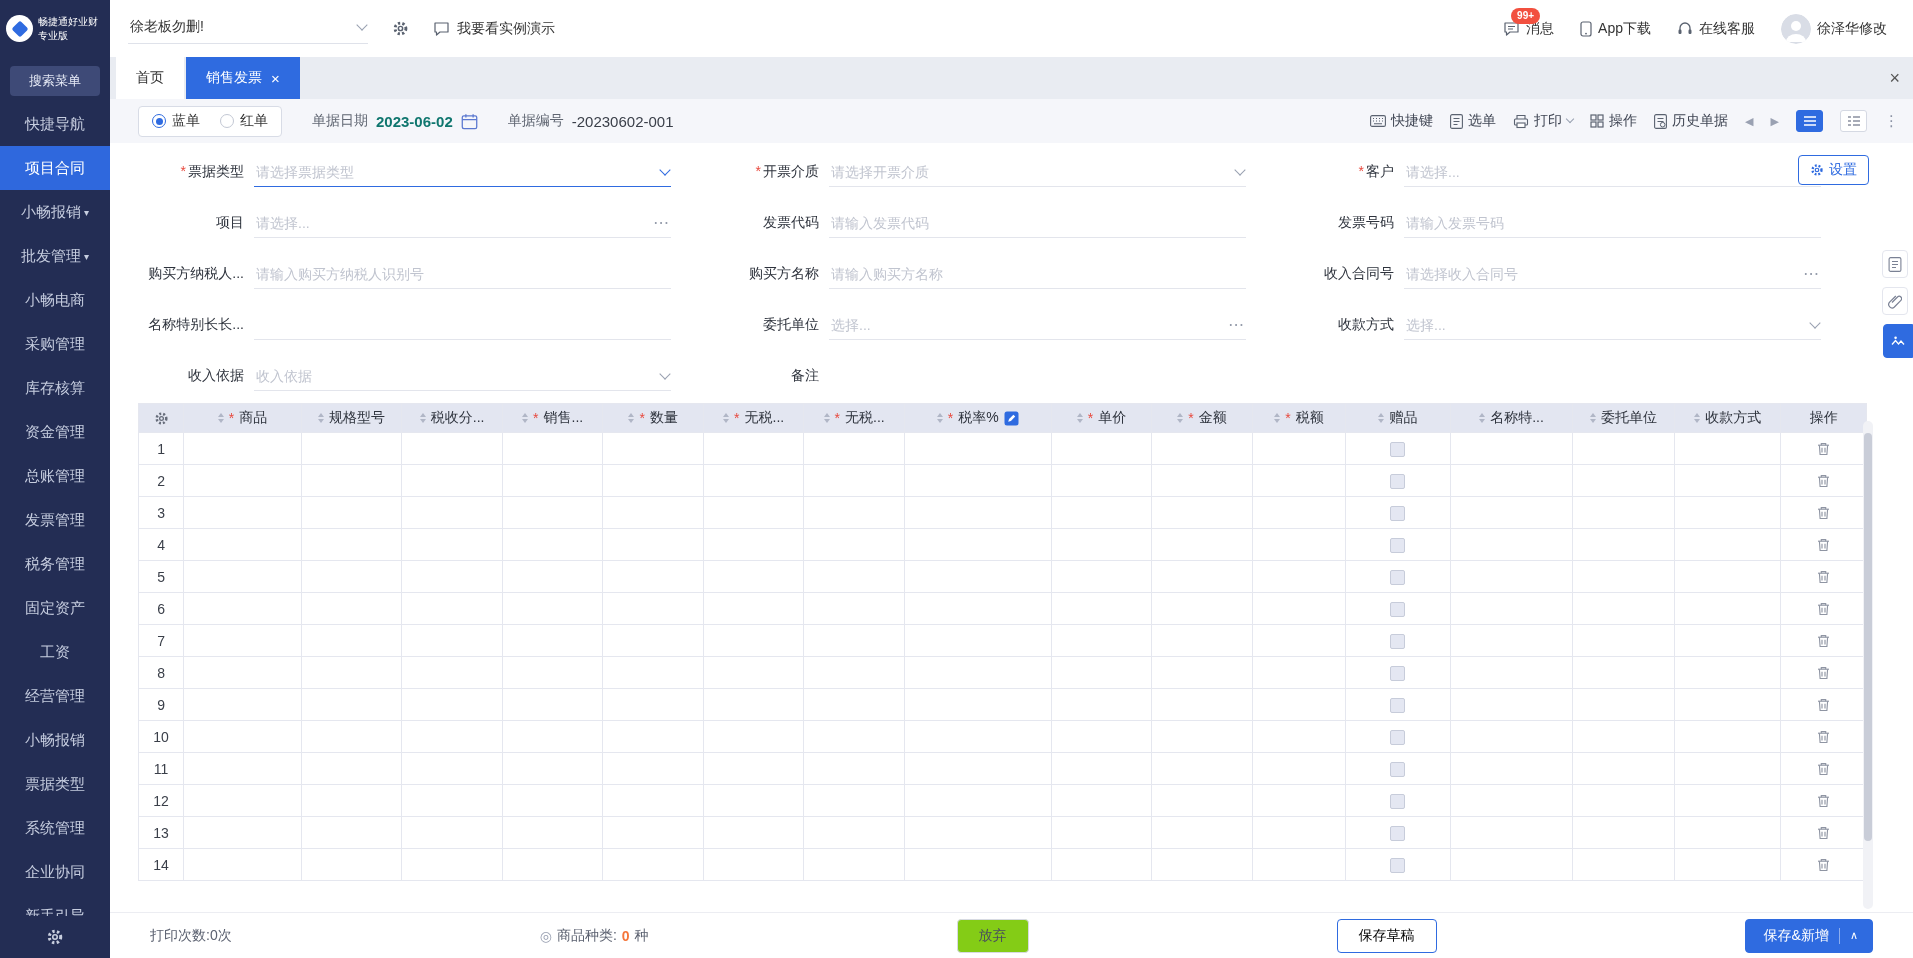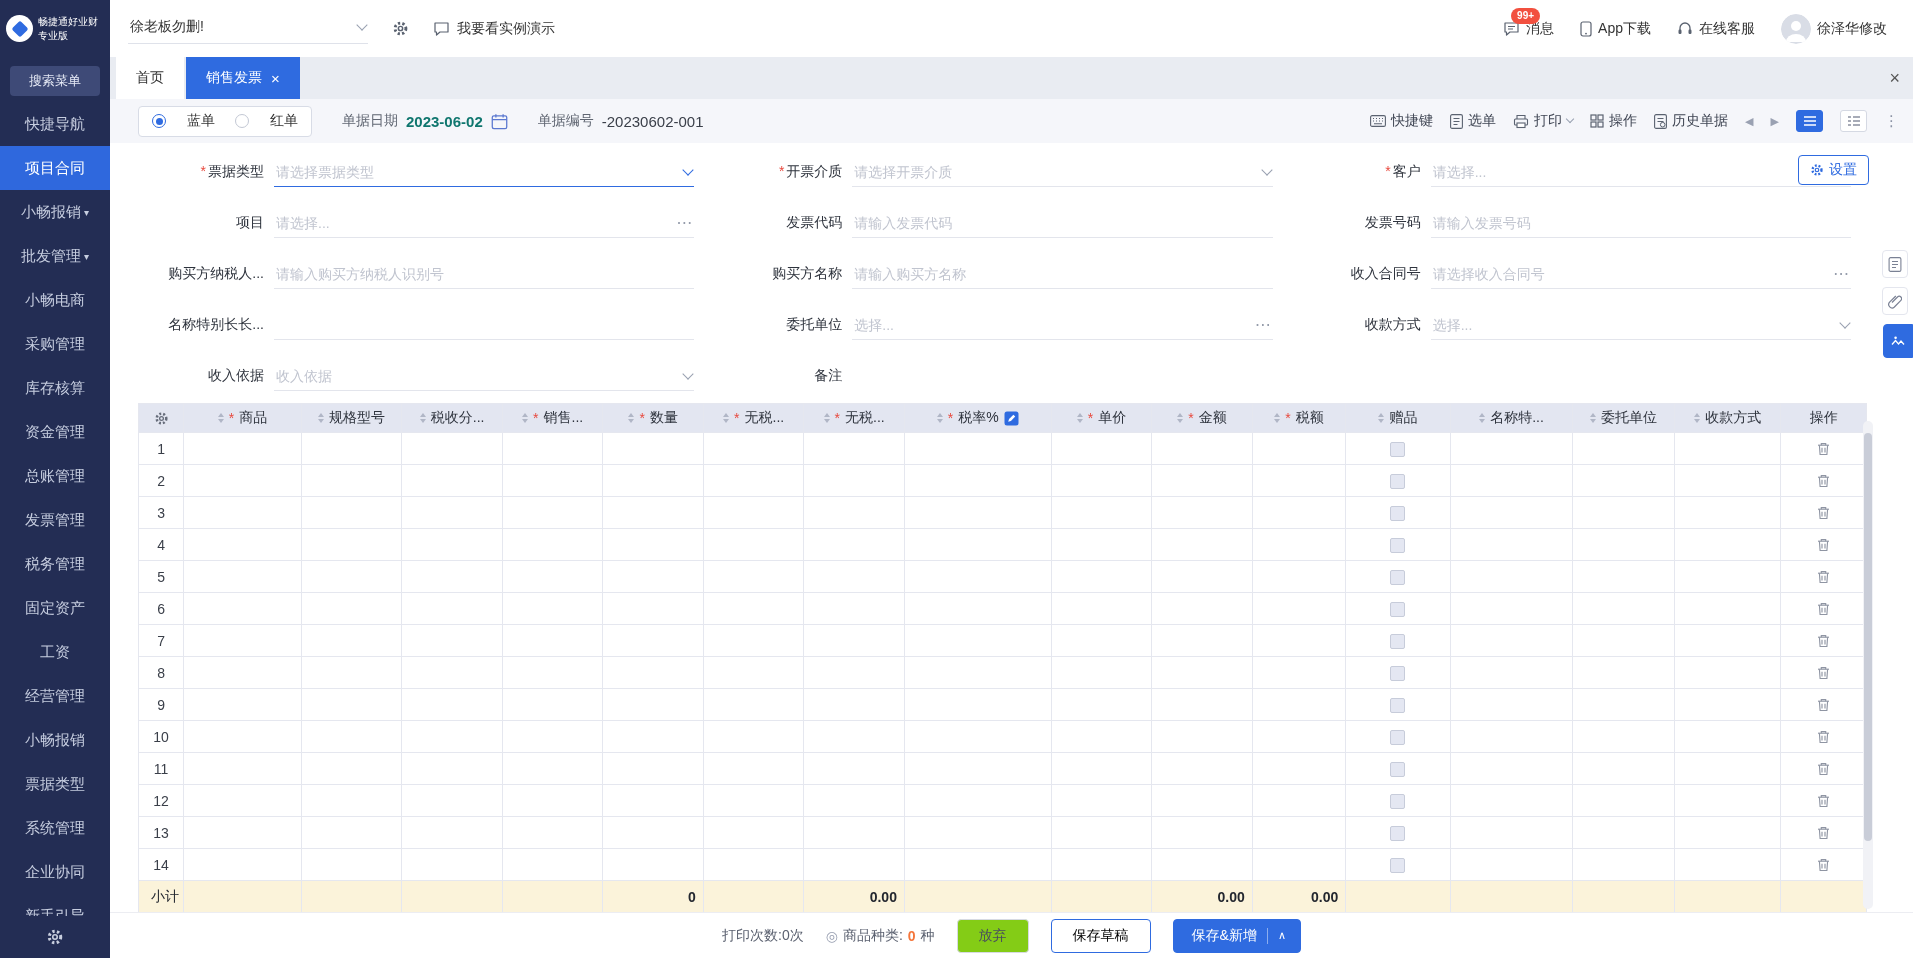--- a/index.html
+++ b/index.html
@@ -40,39 +40,39 @@
 
 .tabbar{height:42px;background:#e9ecf2;display:flex;align-items:stretch;padding-left:6px;position:relative;flex-shrink:0;}
 .tab{display:flex;align-items:center;gap:9px;padding:0 20px;background:#fff;margin-right:2px;cursor:pointer;}
 .tab.active{background:#2f6be0;color:#fff;}
 .tab-x{font-size:15px;line-height:1;cursor:pointer;}
 .tabbar-x{position:absolute;right:13px;top:0;height:100%;display:flex;align-items:center;font-size:18px;color:#555;cursor:pointer;}
 
 
 .toolbar{height:44px;background:#f5f6fa;display:flex;align-items:center;padding:0 14px 0 28px;gap:30px;flex-shrink:0;}
 .radio-box{background:#fff;border:1px solid #d8dce6;border-radius:4px;height:31px;display:flex;align-items:center;gap:20px;padding:0 13px;}
-.radio{display:flex;align-items:center;gap:21px;cursor:pointer;}
+.radio{display:flex;align-items:center;gap:6px;cursor:pointer;}
 .radio-dot{width:14px;height:14px;border-radius:50%;border:1px solid #c3c8d4;background:#fff;position:relative;}
 .radio.checked .radio-dot{border-color:#2f6be0;}
 .radio.checked .radio-dot::after{content:"";position:absolute;inset:2.5px;border-radius:50%;background:#2f6be0;}
 .tb-field{display:flex;align-items:center;gap:8px;}
 .tb-label{color:#606672;}
 .tb-date{color:#0f766e;font-weight:700;font-size:15px;cursor:pointer;}
 .tb-docno{color:#3a3f49;font-size:15px;cursor:pointer;}
 .cal{display:flex;cursor:pointer;}
 .tb-right{margin-left:auto;display:flex;align-items:center;gap:17px;}
 .tb-item{display:flex;align-items:center;gap:5px;cursor:pointer;color:#3f4553;}
 .pager{color:#9aa1b2;font-size:11px;cursor:pointer;}
 .vt{width:27px;height:22px;border:1px solid #d5d9e3;border-radius:3px;background:#fff;display:flex;align-items:center;justify-content:center;cursor:pointer;}
 .vt.active{background:#2f6be0;border-color:#2f6be0;}
 .kebab{color:#8b93a5;font-size:15px;cursor:pointer;}
 
 
 .work{flex:1;background:#fff;display:flex;flex-direction:column;min-height:0;}
-.form-card{padding:14px 62px 12px 28px;position:relative;flex-shrink:0;margin-left:20px;}
+.form-card{padding:14px 92px 12px 28px;position:relative;flex-shrink:0;}
 .form-grid{display:grid;grid-template-columns:1fr 1fr 1fr;column-gap:42px;row-gap:21px;}
 .form-cell{display:flex;align-items:center;height:30px;}
 .f-label{width:106px;text-align:right;margin-right:10px;flex-shrink:0;white-space:nowrap;color:#2e333d;}
 .req{color:#e8493e;margin-right:2px;}
 .f-input{flex:1;min-width:0;height:30px;border-bottom:1px solid #e3e5ec;display:flex;align-items:center;gap:6px;padding:0 2px;cursor:text;}
 .f-input.focused{border-bottom:1.5px solid #2f6be0;}
 .f-input.focused .chev{border-color:#2f6be0;}
 .f-text{flex:1;min-width:0;border:none;outline:none;background:transparent;font:inherit;color:#000000;}
 .f-text::placeholder{color:#c0c4cf;}
 .dots{color:#959cab;font-size:16px;cursor:pointer;line-height:1;}
@@ -89,21 +89,21 @@
 .s-dn{width:0;height:0;border-left:3.5px solid transparent;border-right:3.5px solid transparent;border-top:4px solid #b0b6c6;}
 .batch{display:flex;cursor:pointer;margin-left:2px;}
 .rownum{text-align:center;color:#3a3f49;}
 .c-center{text-align:center;}
 .cbx{display:inline-block;width:15px;height:15px;background:#e4e7f2;border:1px solid #c7ccda;border-radius:2px;vertical-align:middle;cursor:pointer;}
 .trash{cursor:pointer;display:inline-flex;vertical-align:middle;}
 tr.subtotal td{background:#fbf3da;font-weight:700;color:#23272f;text-align:right;}
 tr.subtotal td.sub-label{text-align:left;font-weight:400;padding-left:12px;}
 
 
-.footer{height:46px;background:#fff;border-top:1px solid #ecedf2;display:flex;align-items:center;justify-content:center;gap:22px;padding:0 40px;flex-shrink:0;}
+.footer{height:46px;background:#fff;border-top:1px solid #ecedf2;display:flex;align-items:center;justify-content:space-between;gap:22px;padding:0 40px;flex-shrink:0;}
 .stat{color:#5b6170;display:flex;align-items:center;gap:5px;}
 .circ{color:#9aa1b2;}
 .orange{color:#f5763b;font-weight:700;}
 .btn{height:34px;border-radius:4px;font-size:14px;cursor:pointer;padding:0 21px;display:flex;align-items:center;}
 .btn.ghost{background:#84cc16;border:1px solid #d7dae2;color:#4a505c;}
 .btn.outline{background:#fff;border:1px solid #2f6be0;color:#000000;}
 .btn.primary{background:#2f6be0;border:1px solid #2f6be0;color:#fff;gap:10px;padding:0 14px 0 18px;}
 .btn .divider{width:1px;height:16px;background:rgba(255,255,255,.45);}
 .btn .up{font-size:11px;}
 
@@ -1016,39 +1016,20 @@
                 <td></td>
                 <td class="c-center"><span class="trash">
                     <svg width="15" height="16" viewBox="0 0 15 16" fill="none" stroke="#8f95a3" stroke-width="1.15">
                       <path d="M2 4.2h11"></path>
                       <path d="M5.3 4.2V2.6h4.4v1.6"></path>
                       <path d="M3.4 4.2l.7 9.3h6.8l.7-9.3"></path>
                       <path d="M6 6.8v4.6M9 6.8v4.6"></path>
                     </svg>
                   </span></td>
               </tr>
-              <tr class="subtotal">
-                <td class="sub-label">小计</td>
-                <td></td>
-                <td></td>
-                <td></td>
-                <td></td>
-                <td>0</td>
-                <td></td>
-                <td>0.00</td>
-                <td></td>
-                <td></td>
-                <td>0.00</td>
-                <td>0.00</td>
-                <td></td>
-                <td></td>
-                <td></td>
-                <td></td>
-                <td></td>
-              </tr>
             </tbody>
           </table>
       </div>
     </div>
 
     <footer class="footer">
       <span class="stat">打印次数:0次</span>
       <span class="stat">
         <span class="circ">◎</span>
         <span>商品种类:</span>

